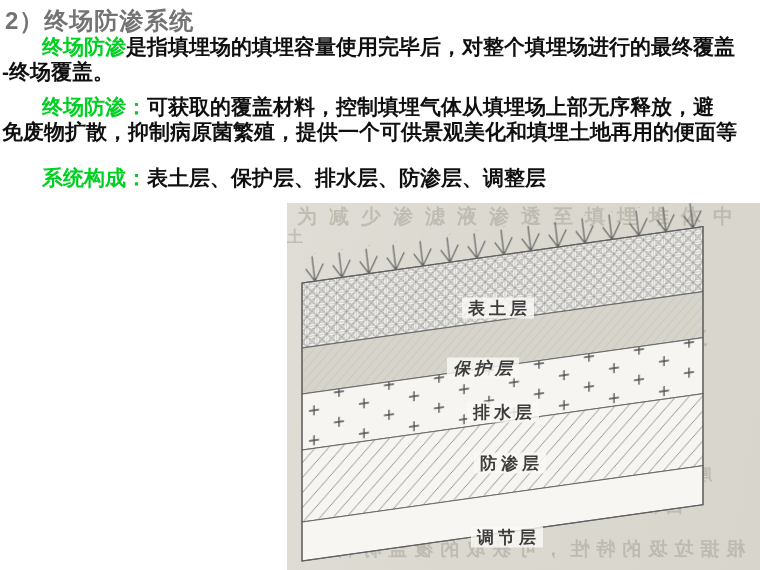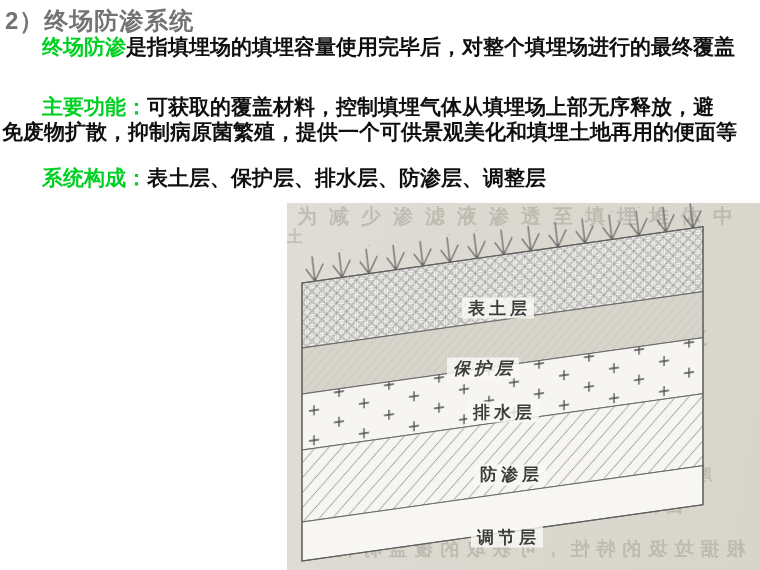--- a/index.html
+++ b/index.html
@@ -43,24 +43,25 @@
   }
   .mirror{transform:scaleX(-1);}
 </style>
 </head>
 <body>
 
 <div class="slide-title">2）终场防渗系统</div>
 
 <div class="para" id="para1">
   <div class="pline indent"><span class="hl">终场防渗</span><span>是指填埋场的填埋容量使用完毕后，对整个填埋场进行的最终覆盖</span></div>
+  <div class="pline">-终场覆盖。</div>
 </div>
 
 <div class="para" id="para2">
-  <div class="pline indent"><span class="hl">主要功能：</span><span>可获取的覆盖材料，控制填埋气体从填埋场上部无序释放，避</span></div>
+  <div class="pline indent"><span class="hl">终场防渗：</span><span>可获取的覆盖材料，控制填埋气体从填埋场上部无序释放，避</span></div>
   <div class="pline">免废物扩散，抑制病原菌繁殖，提供一个可供景观美化和填埋土地再用的便面等</div>
 </div>
 
 <div class="para" id="para3">
   <div class="pline indent"><span class="hl">系统构成：</span><span>表土层、保护层、排水层、防渗层、调整层</span></div>
 </div>
 
 <div class="scan">
 
   <div class="bleed" style="left:10px;top:0px;font-size:20px;letter-spacing:12px;">为减少渗滤液渗透至填埋堆体中</div>
@@ -111,15 +112,15 @@
 
       <rect x="0" y="239" width="401" height="39" fill="#f7f6f2" stroke="#6b6b6b" stroke-width="1"></rect>
 
       <rect x="0" y="0" width="401" height="278" fill="none" stroke="#5f5f5f" stroke-width="1.2"></rect>
     </g>
   </svg>
 
   <div class="layer-label" style="left:211px;top:81px;">表土层</div>
   <div class="layer-label" style="left:196px;top:141px;font-style:italic;">保护层</div>
   <div class="layer-label" style="left:216px;top:185px;">排水层</div>
-  <div class="layer-label" style="left:223px;top:248px;font-family:Liberation Mono, monospace;">防渗层</div>
+  <div class="layer-label" style="left:223px;top:236px;">防渗层</div>
   <div class="layer-label" style="left:220px;top:310px;">调节层</div>
 </div>
 
 </body></html>

